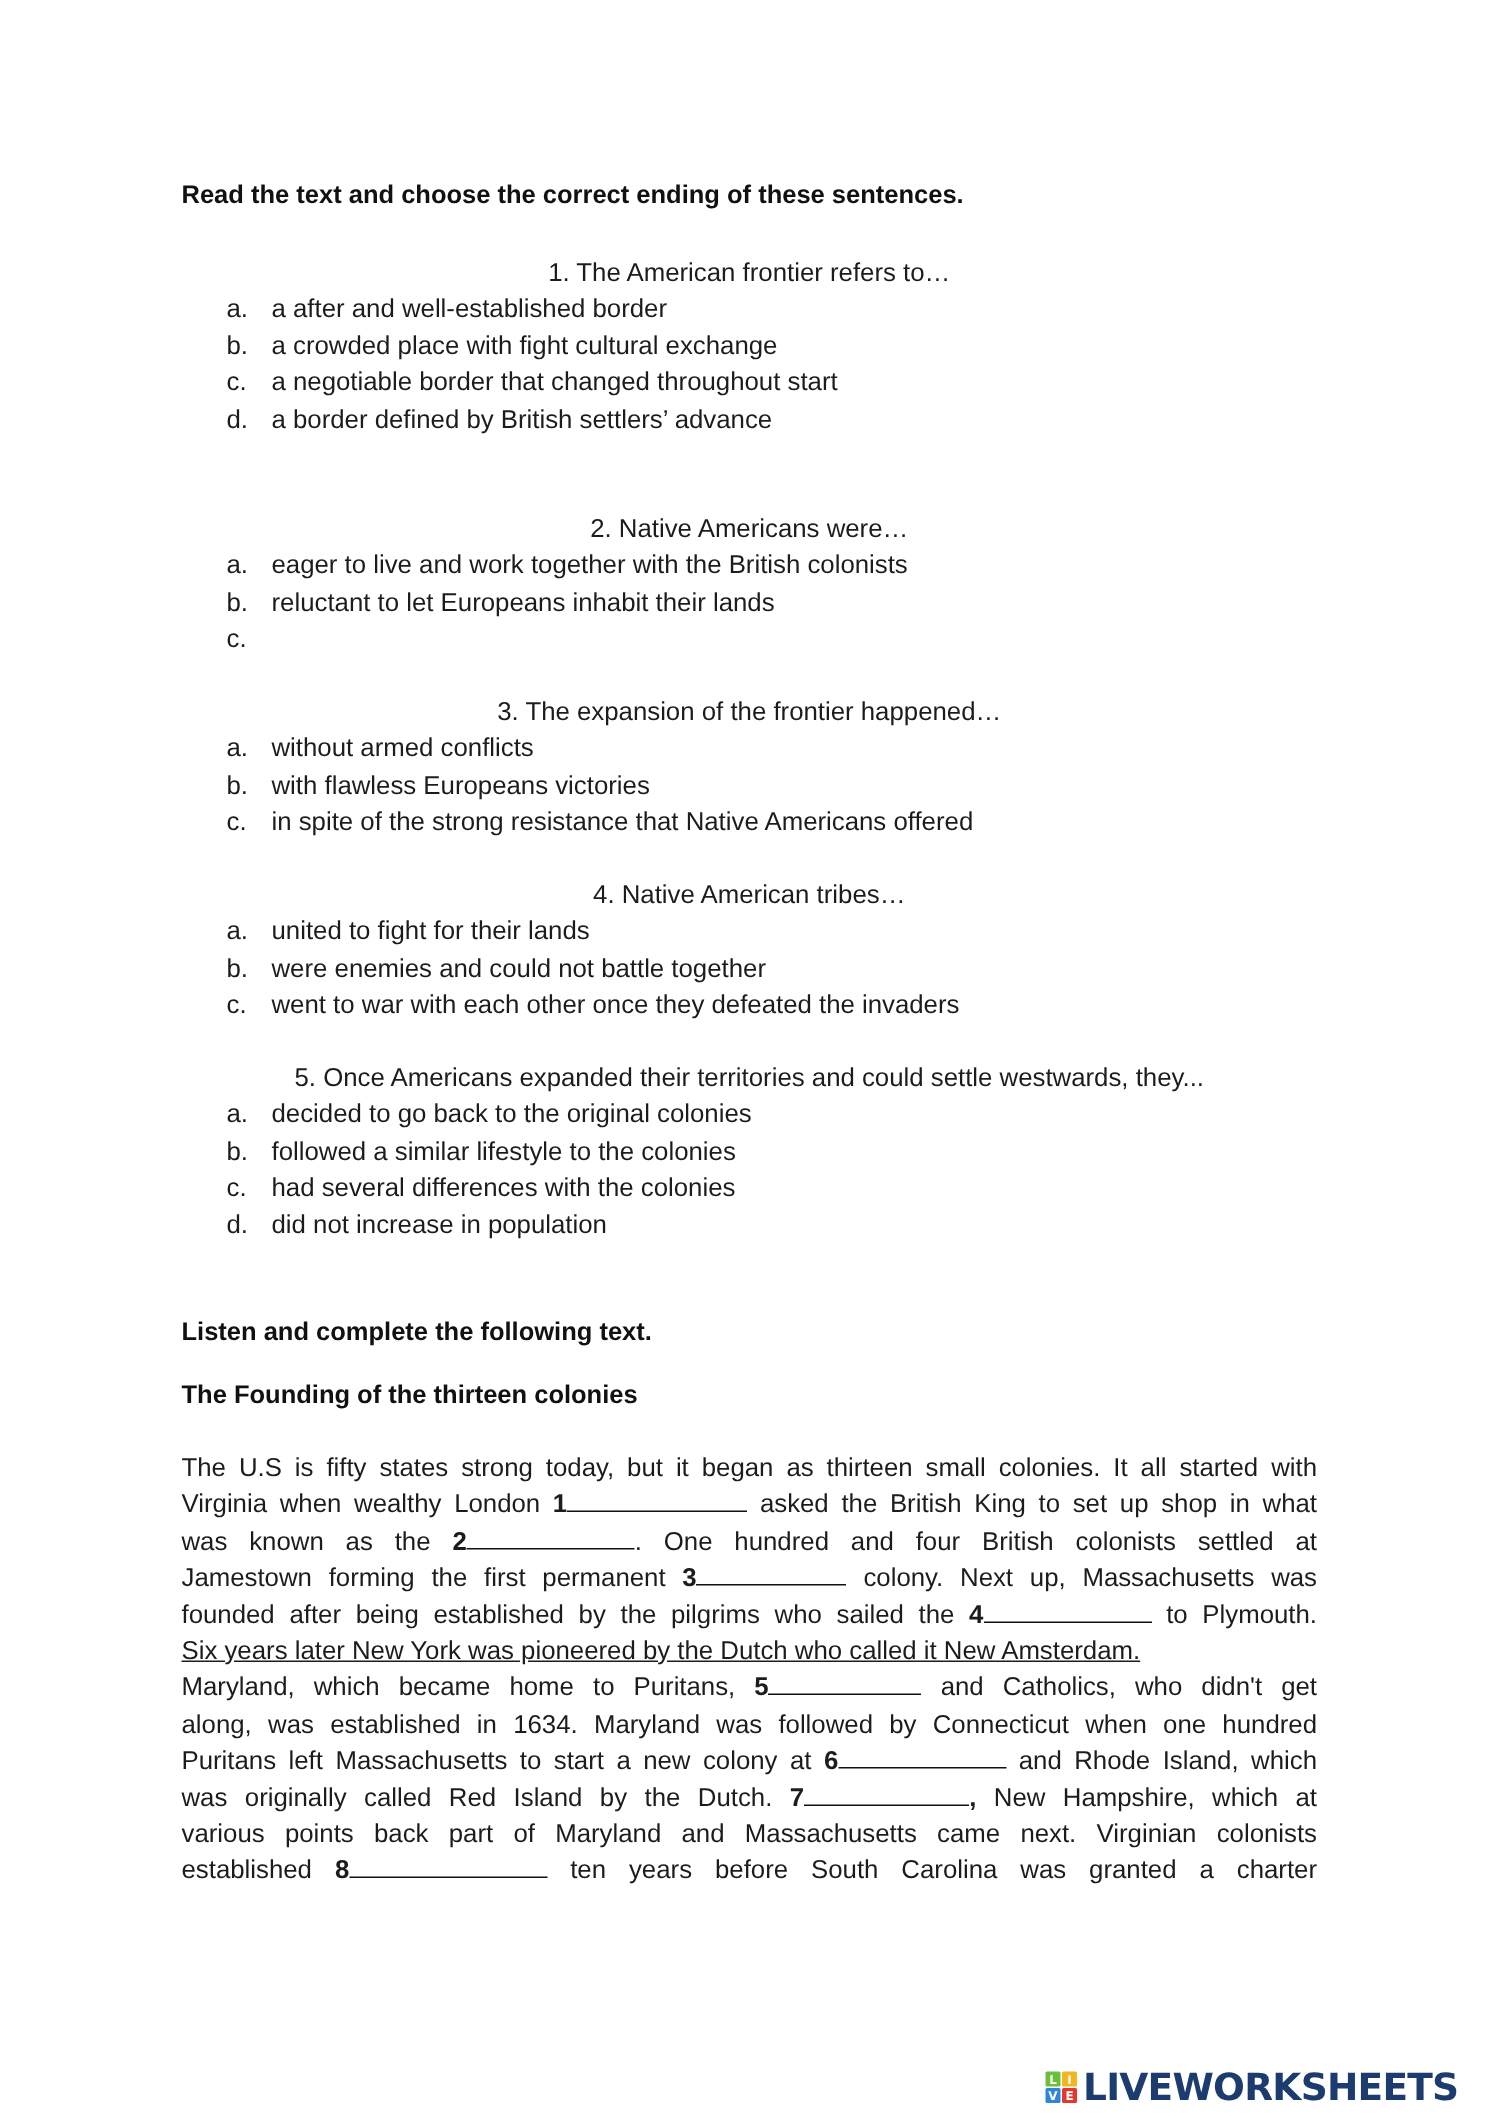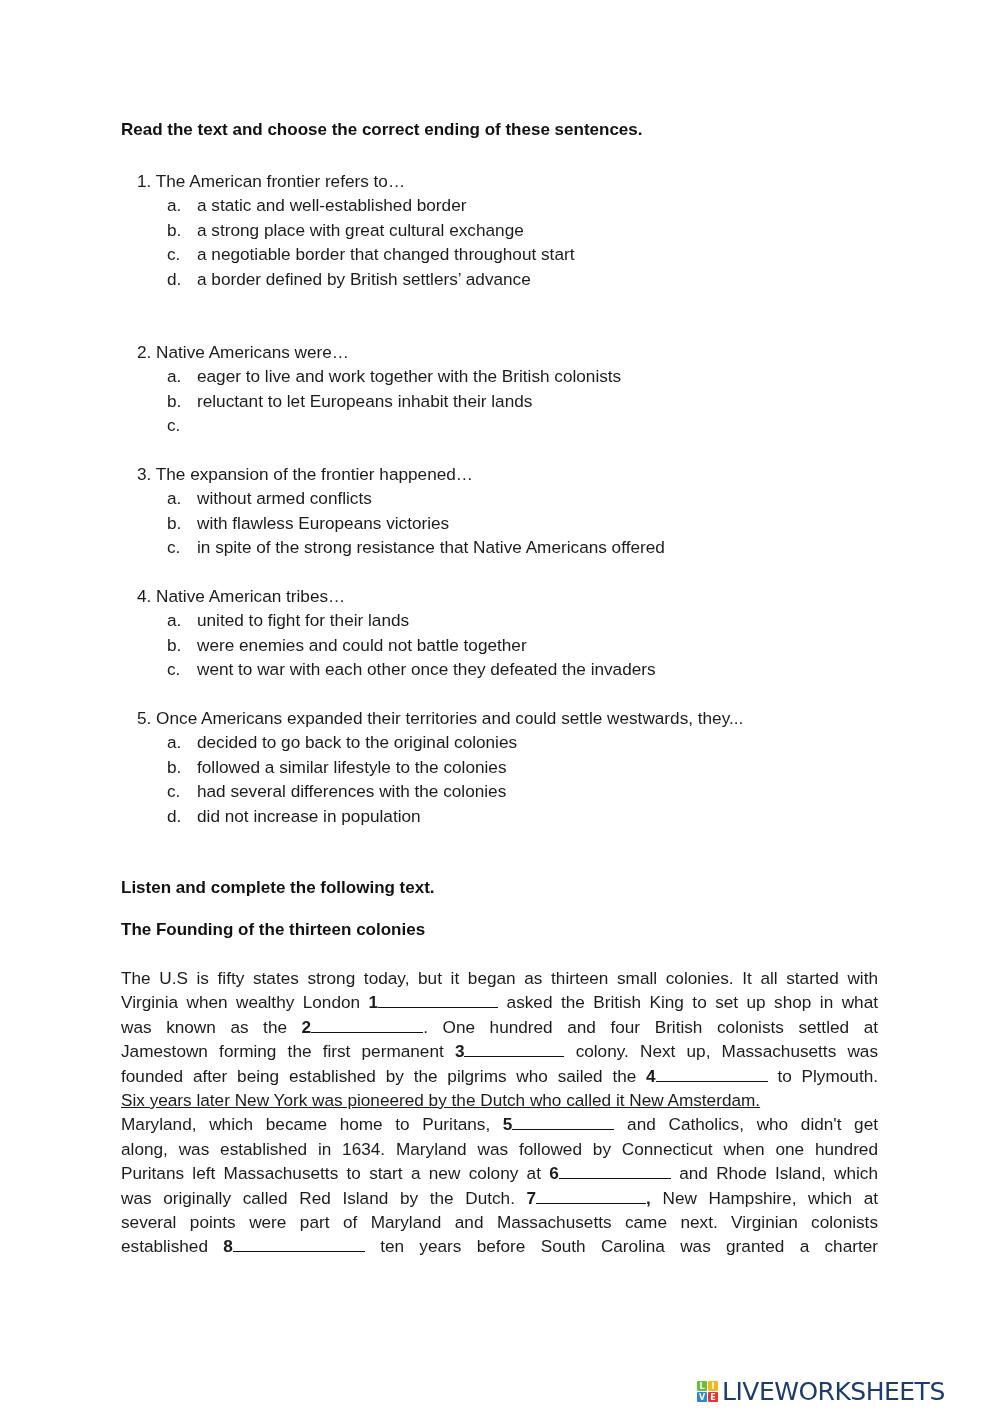--- a/index.html
+++ b/index.html
@@ -10,21 +10,21 @@
       color: #1c1c1c;
       font-size: 17.2px;
       overflow: hidden;
     }
     .page { position: absolute; left: 121px; top: 0; width: 757px; }
     .heading {
       position: absolute; left: 0;
       font-weight: bold; font-size: 17px; color: #111;
       white-space: nowrap;
     }
-    .question { position: absolute; left: 16px; width: 757px; }
+    .question { position: absolute; left: 0; width: 757px; text-align: center; }
     .q-stem { height: 24.4px; line-height: 24.4px; white-space: nowrap; }
     .q-option { height: 24.4px; line-height: 24.4px; white-space: nowrap; position: relative; }
     .opt-letter { position: absolute; left: 30px; }
     .opt-text { position: absolute; left: 60px; }
     .passage {
       position: absolute; left: 0; top: 966px; width: 757px;
       line-height: 24.4px; text-align: justify;
     }
     .passage .line { display: block; text-align: justify; text-align-last: justify; height: 24.4px; white-space: nowrap; }
     .passage .line.last { text-align-last: left; text-decoration: underline; }
@@ -41,40 +41,40 @@
     }
     .logo-grid {
       display: grid; grid-template-columns: 10px 10px; grid-template-rows: 10px 10px; gap: 1px;
     }
     .logo-cell {
       width: 10px; height: 10px; font-size: 8px; font-weight: bold; color: #fff;
       display: flex; align-items: center; justify-content: center; border-radius: 1px;
       font-family: "DejaVu Sans", sans-serif;
     }
     .logo-text {
-      font-family: "DejaVu Sans", sans-serif; font-weight: normal; font-size: 25px;
+      font-family: "DejaVu Sans", sans-serif; font-weight: bold; font-size: 25px;
       color: #1c3b6e; letter-spacing: -0.5px; line-height: 25px;
     }
   </style>
 </head>
 <body>
 
 <div class="page">
 
   <div class="heading" style="top:120px;">Read the text and choose the correct ending of these sentences.</div>
 
   <div class="question" style="top:169px;">
     <div class="q-stem">1. The American frontier refers to…</div>
     <div class="q-option">
         <span class="opt-letter">a.</span>
-        <span class="opt-text">a static and well-established border</span>
+        <span class="opt-text">a after and well-established border</span>
       </div>
     <div class="q-option">
         <span class="opt-letter">b.</span>
-        <span class="opt-text">a strong place with great cultural exchange</span>
+        <span class="opt-text">a crowded place with fight cultural exchange</span>
       </div>
     <div class="q-option">
         <span class="opt-letter">c.</span>
         <span class="opt-text">a negotiable border that changed throughout start</span>
       </div>
     <div class="q-option">
         <span class="opt-letter">d.</span>
         <span class="opt-text">a border defined by British settlers’ advance</span>
       </div>
   </div>
@@ -153,21 +153,21 @@
       <span class="line"><span>The U.S is fifty states strong today, but it began as thirteen small colonies. It all started with</span></span>
       <span class="line"><span>Virginia when wealthy London </span><span class="blank-num">1</span><span class="blank" style="width: 120px;"></span><span> asked the British King to set up shop in what</span></span>
       <span class="line"><span>was known as the </span><span class="blank-num">2</span><span class="blank" style="width: 112px;"></span><span>. One hundred and four British colonists settled at</span></span>
       <span class="line"><span>Jamestown forming the first permanent </span><span class="blank-num">3</span><span class="blank" style="width: 100px;"></span><span> colony. Next up, Massachusetts was</span></span>
       <span class="line"><span>founded after being established by the pilgrims who sailed the </span><span class="blank-num">4</span><span class="blank" style="width: 112px;"></span><span> to Plymouth.</span></span>
       <span class="line last"><span>Six years later New York was pioneered by the Dutch who called it New Amsterdam.</span></span>
       <span class="line"><span>Maryland, which became home to Puritans, </span><span class="blank-num">5</span><span class="blank" style="width: 102px;"></span><span> and Catholics, who didn't get</span></span>
       <span class="line"><span>along, was established in 1634. Maryland was followed by Connecticut when one hundred</span></span>
       <span class="line"><span>Puritans left Massachusetts to start a new colony at </span><span class="blank-num">6</span><span class="blank" style="width: 112px;"></span><span> and Rhode Island, which</span></span>
       <span class="line"><span>was originally called Red Island by the Dutch. </span><span class="blank-num">7</span><span class="blank" style="width: 110px;"></span><span><b>,</b> New Hampshire, which at</span></span>
-      <span class="line"><span>several points were part of Maryland and Massachusetts came next. Virginian colonists</span></span>
+      <span class="line"><span>various points back part of Maryland and Massachusetts came next. Virginian colonists</span></span>
       <span class="line"><span>established </span><span class="blank-num">8</span><span class="blank" style="width: 132px;"></span><span> ten years before South Carolina was granted a charter</span></span>
     </div>
 </div>
 
 <div class="logo">
   <div class="logo-grid" id="logo-grid">
       <span class="logo-cell" style="background: rgb(108, 191, 58);">L</span>
       <span class="logo-cell" style="background: rgb(242, 182, 31);">I</span>
       <span class="logo-cell" style="background: rgb(47, 134, 214);">V</span>
       <span class="logo-cell" style="background: rgb(226, 56, 47);">E</span>

